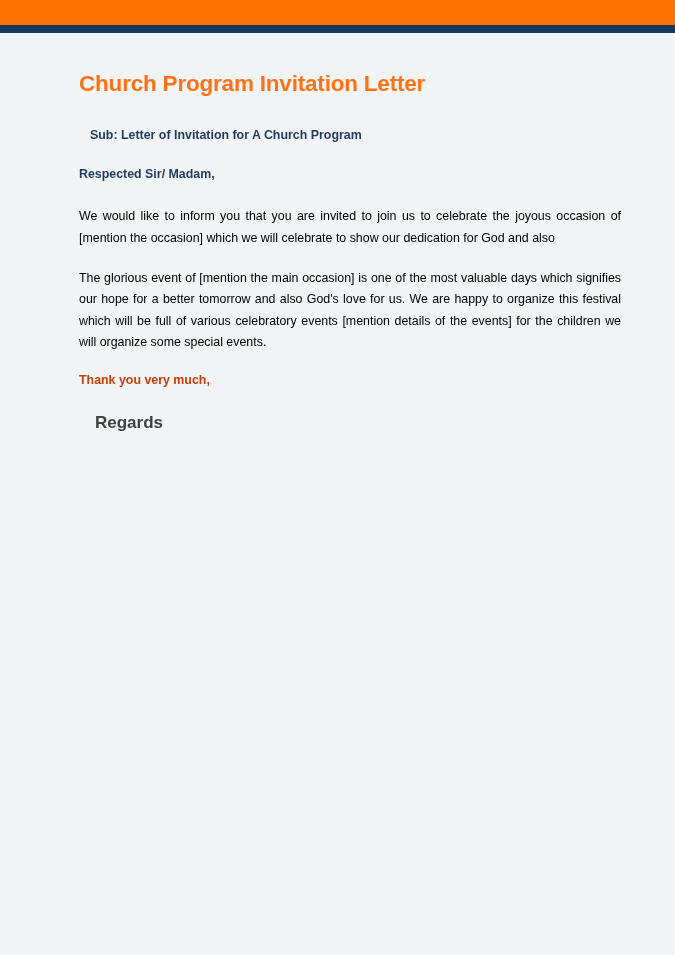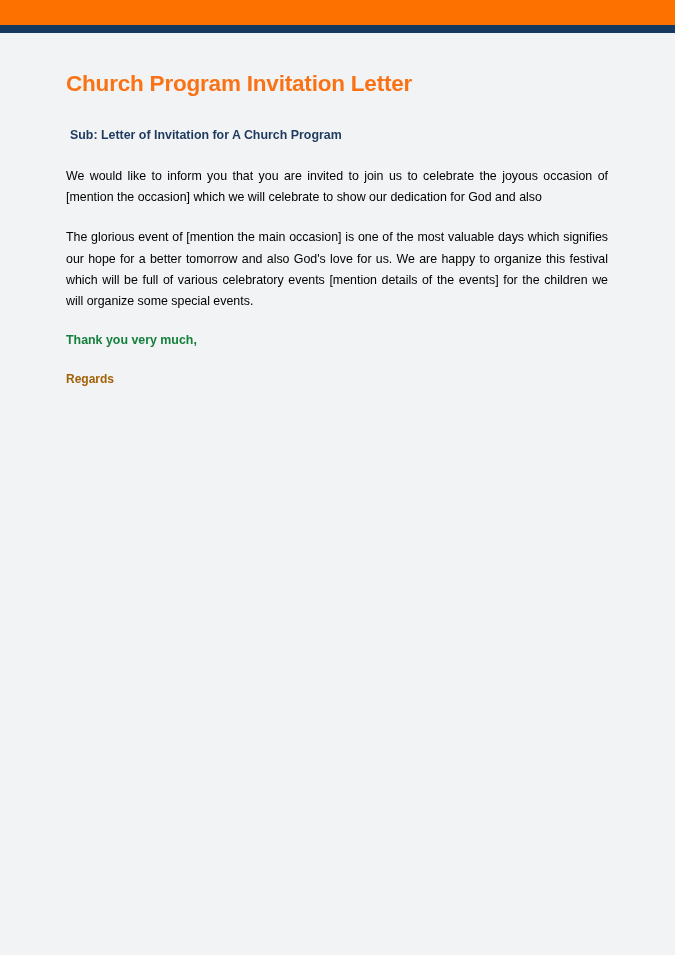--- a/index.html
+++ b/index.html
@@ -28,21 +28,21 @@
     position: absolute;
     top: 25px; left: 0;
     width: 675px;
     height: 8px;
     background: #163a5f;
   }
 
   
   .page {
     position: absolute;
-    top: 33px; left: 0;
+    top: 33px; left: 13px;
     width: 570px;
     height: 922px;
     background: #f2f3f4;
   }
 
   .content {
     position: absolute;
     left: 66px;
     top: 37px;
     width: 542px;
@@ -54,21 +54,21 @@
     color: #f97316;
     letter-spacing: -0.2px;
     margin: 0 0 30px 0;
     line-height: 1.2;
   }
 
   .subject {
     font-size: 12.4px;
     font-weight: bold;
     color: #1e3a5f;
-    margin: 0 0 22px 4px;
+    margin: 0 0 22px 11px;
     line-height: 1.35;
   }
 
   .salutation {
     font-size: 12.4px;
     font-weight: bold;
     color: #1e3a5f;
     margin: 0 0 24px 0;
     line-height: 1.35;
   }
@@ -77,30 +77,30 @@
     font-size: 12.4px;
     color: #000000;
     text-align: justify;
     line-height: 1.72;
     margin: 0 0 19px 0;
   }
 
   .closing {
     font-size: 12.4px;
     font-weight: bold;
-    color: #15803d;
+    color: #c2410c;
     margin: 0 0 23px 0;
     line-height: 1.35;
   }
 
   .regards {
-    font-size: 12px;
+    font-size: 17px;
     font-weight: bold;
-    color: #a16207;
-    margin: 0;
+    color: #404040;
+    margin: 16px;
     line-height: 1.35;
   }
 
   
   .footer {
     position: absolute;
     left: 0;
     top: 836px;
     width: 675px;
     height: 60px;
@@ -113,20 +113,21 @@
 <div class="topbar-navy"></div>
 
 <div class="page">
 
   <div class="content">
 
     <h1 class="doc-title">Church Program Invitation Letter</h1>
 
     <p class="subject">Sub: Letter of Invitation for A Church Program</p>
 
+    <p class="salutation">Respected Sir/ Madam,</p>
 
     <p class="para">We would like to inform you that you are invited to join us to celebrate the joyous occasion of [mention the occasion] which we will celebrate to show our dedication for God and also</p>
 
     <p class="para">The glorious event of [mention the main occasion] is one of the most valuable days which signifies our hope for a better tomorrow and also God's love for us. We are happy to organize this festival which will be full of various celebratory events [mention details of the events] for the children we will organize some special events.</p>
 
 
     <p class="closing">Thank you very much,</p>
 
     <p class="regards">Regards</p>
 

